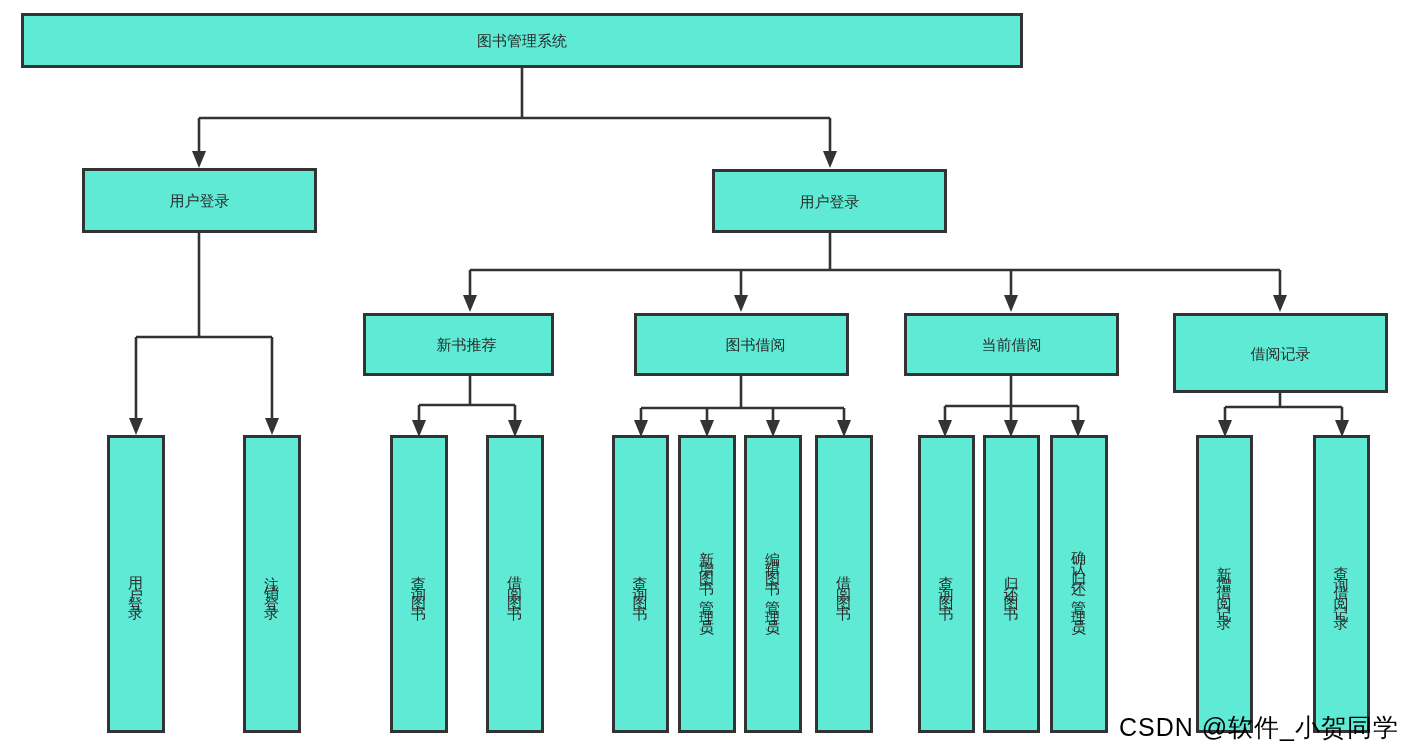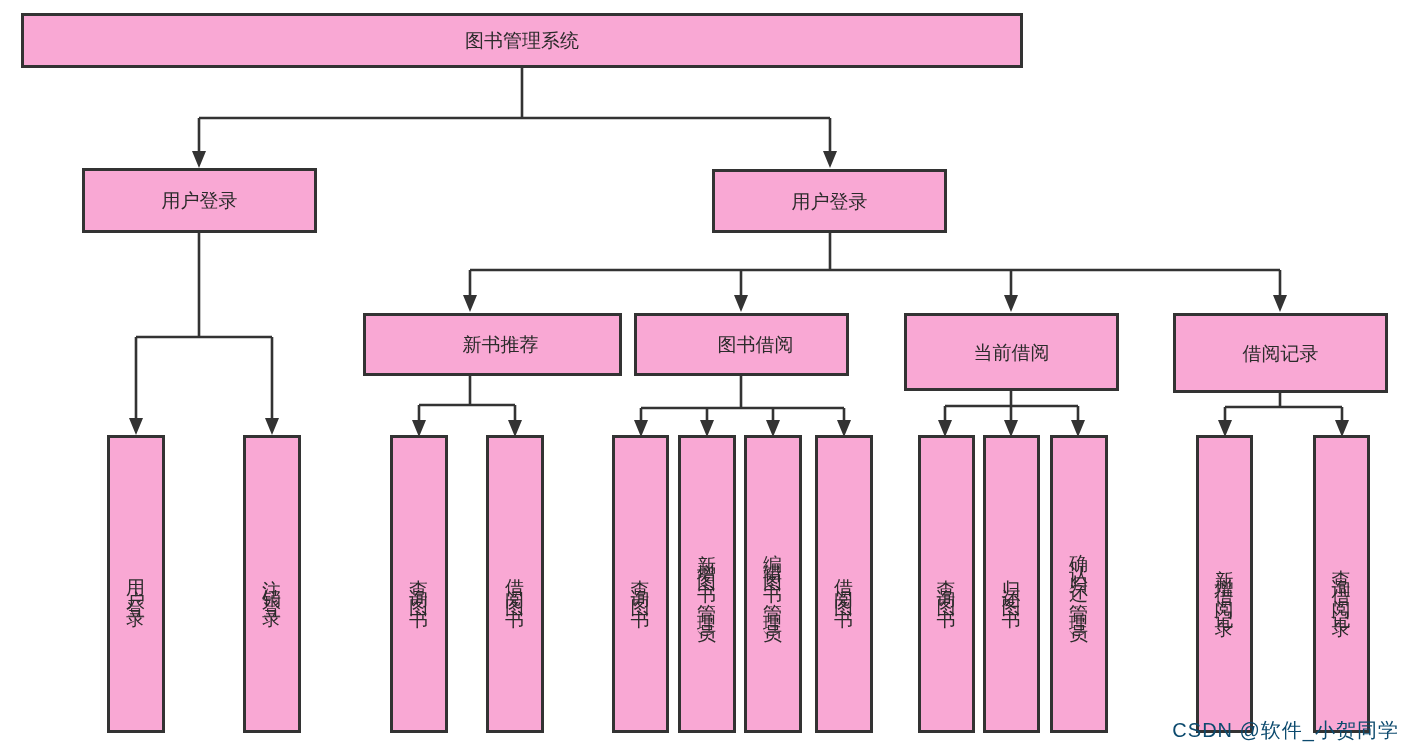--- a/index.html
+++ b/index.html
@@ -13,43 +13,43 @@
   }
   .connectors {
     position: absolute;
     left: 0; top: 0;
     width: 1405px; height: 747px;
     pointer-events: none;
   }
   .node {
     position: absolute;
     box-sizing: border-box;
-    background: #f9a8d4;
+    background: #5eead4;
     border: 3px solid #333333;
     display: flex;
     align-items: center;
     justify-content: center;
     color: #2b2b2b;
-    font-size: 19px;
+    font-size: 15px;
     line-height: 1;
     text-align: right;
     white-space: nowrap;
   }
   .node.v span {
     writing-mode: vertical-rl;
     letter-spacing: 10px;
     white-space: nowrap;
   }
   .watermark {
     position: absolute;
     right: 6px;
     bottom: 3px;
-    font-size: 20px;
+    font-size: 25px;
     letter-spacing: 1px;
-    color: #0c4a6e;
+    color: #000000;
     z-index: 5;
     white-space: nowrap;
   }
 </style>
 </head>
 <body>
 
 <div class="stage">
 
   <svg class="connectors" viewBox="0 0 1405 747" xmlns="http://www.w3.org/2000/svg">
@@ -113,27 +113,27 @@
     <span>图书管理系统</span>
   </div>
 
   <div class="node" style="left:82px; top:168px; width:235px; height:65px;">
     <span>用户登录</span>
   </div>
   <div class="node" style="left:712px; top:169px; width:235px; height:64px;">
     <span>用户登录</span>
   </div>
 
-  <div class="node" style="left:363px; top:313px; width:259px; height:63px;padding-left:16px;">
+  <div class="node" style="left:363px; top:313px; width:191px; height:63px;padding-left:16px;">
     <span>新书推荐</span>
   </div>
   <div class="node" style="left:634px; top:313px; width:215px; height:63px;padding-left:28px;">
     <span>图书借阅</span>
   </div>
-  <div class="node" style="left:904px; top:313px; width:215px; height:78px;font-family:Liberation Serif, serif;">
+  <div class="node" style="left:904px; top:313px; width:215px; height:63px;">
     <span>当前借阅</span>
   </div>
   <div class="node" style="left:1173px; top:313px; width:215px; height:80px;">
     <span>借阅记录</span>
   </div>
 
   <div class="node v" style="left:107px; top:435px; width:58px; height:298px;">
     <span>用户登录</span>
   </div>
   <div class="node v" style="left:243px; top:435px; width:58px; height:298px;">

